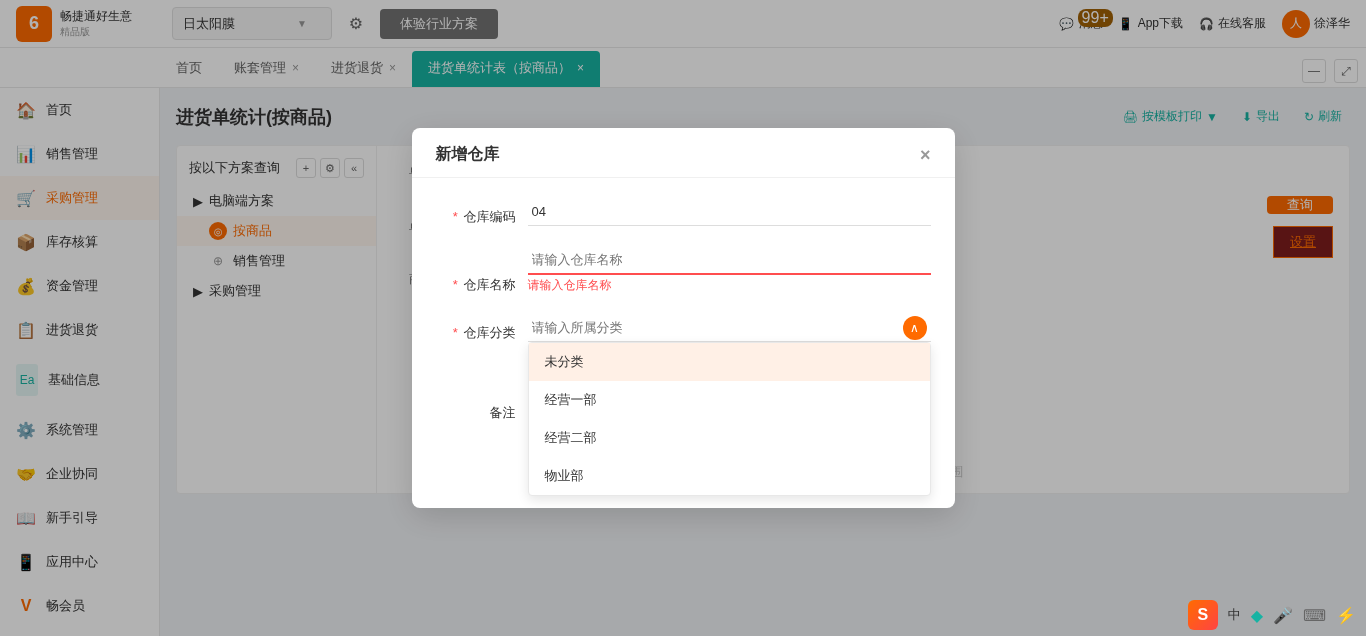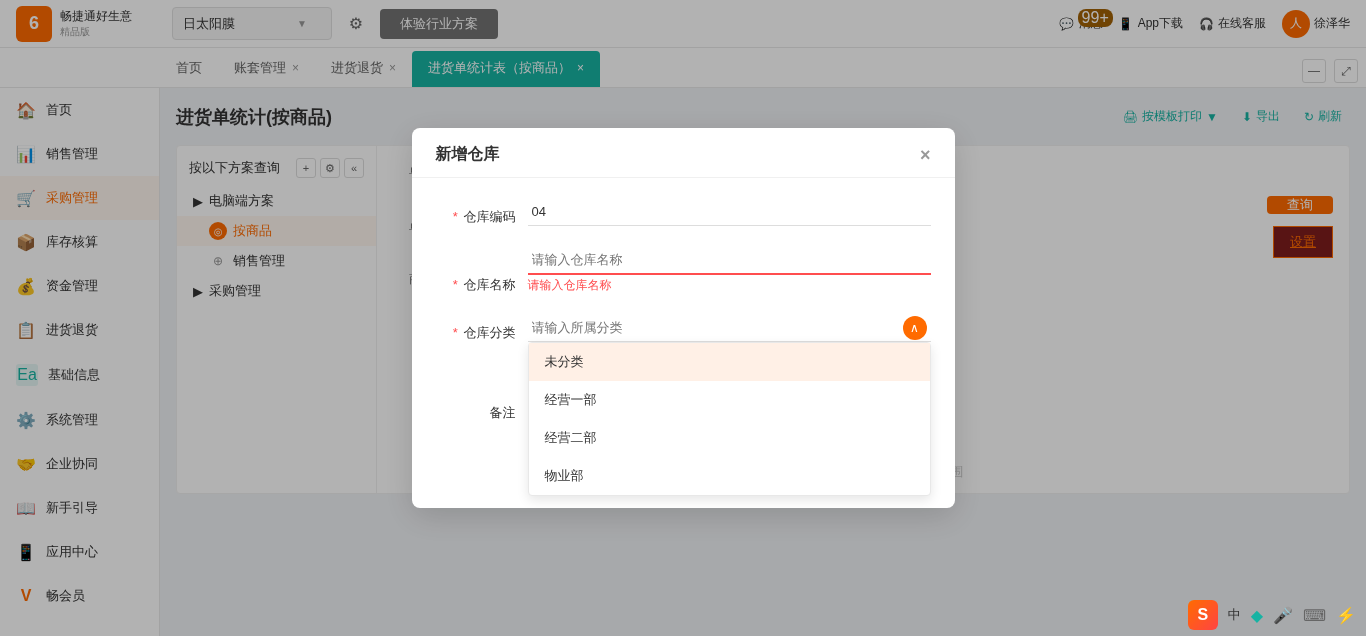--- a/index.html
+++ b/index.html
@@ -560,21 +560,21 @@
     </div>
     <div class="sidebar-item">
       <span class="sidebar-icon">💰</span>
       <span>资金管理</span>
     </div>
     <div class="sidebar-item">
       <span class="sidebar-icon">📋</span>
       <span>进货退货</span>
     </div>
     <div class="sidebar-item">
-      <span class="sidebar-icon" style="font-style:normal;font-size:16px;color:#17b3a3;background:#e6f7f5;border-radius:3px;width:22px;height:22px;">Ea</span>
+      <span class="sidebar-icon" style="font-style:normal;font-size:12px;color:#17b3a3;background:#e6f7f5;border-radius:3px;width:22px;height:32px;">Ea</span>
       <span>基础信息</span>
     </div>
     <div class="sidebar-item">
       <span class="sidebar-icon">⚙️</span>
       <span>系统管理</span>
     </div>
     <div class="sidebar-item">
       <span class="sidebar-icon">🤝</span>
       <span>企业协同</span>
     </div>

